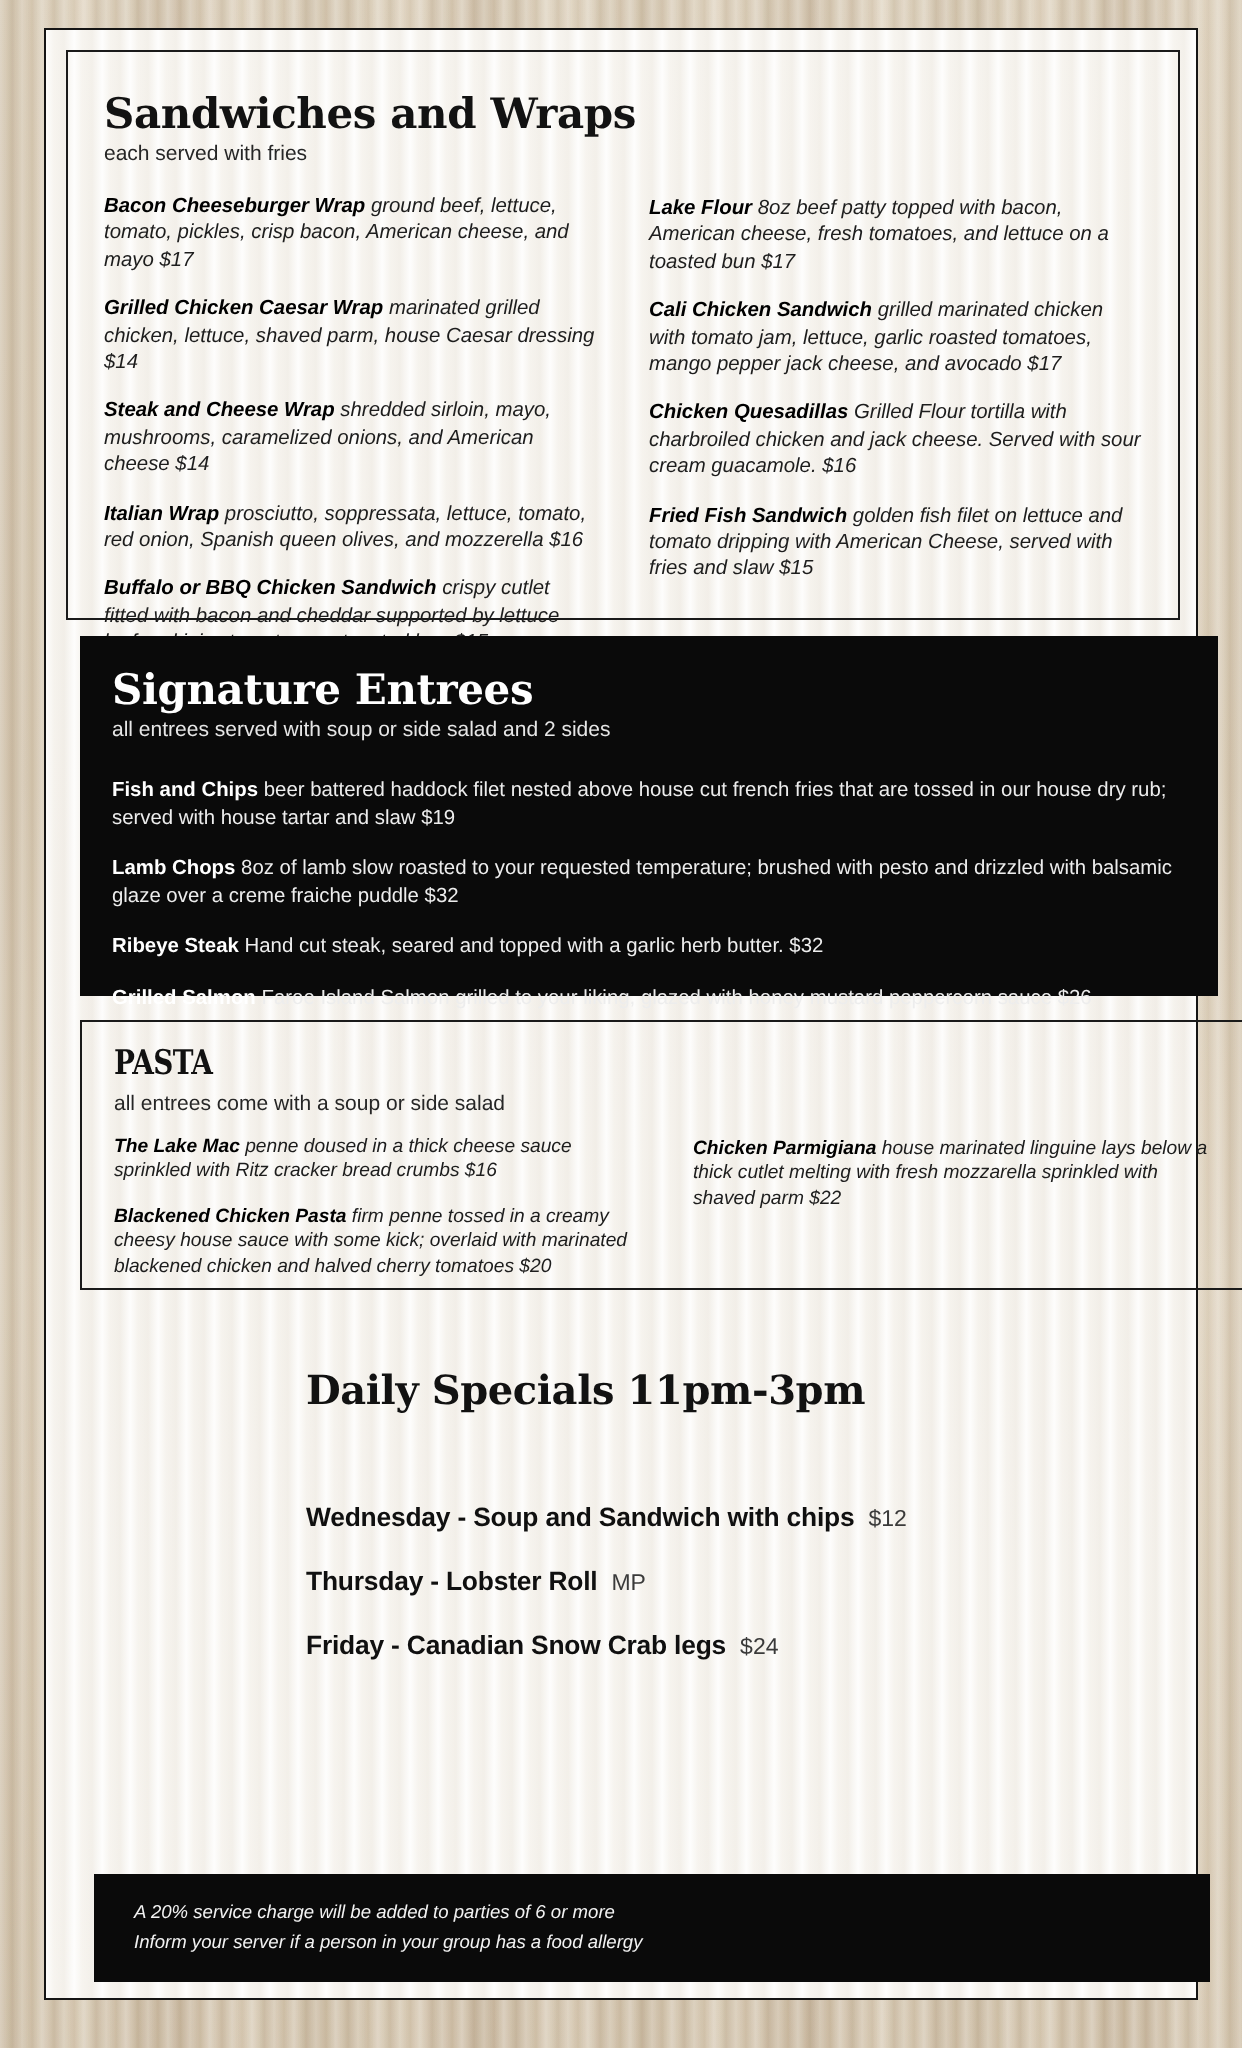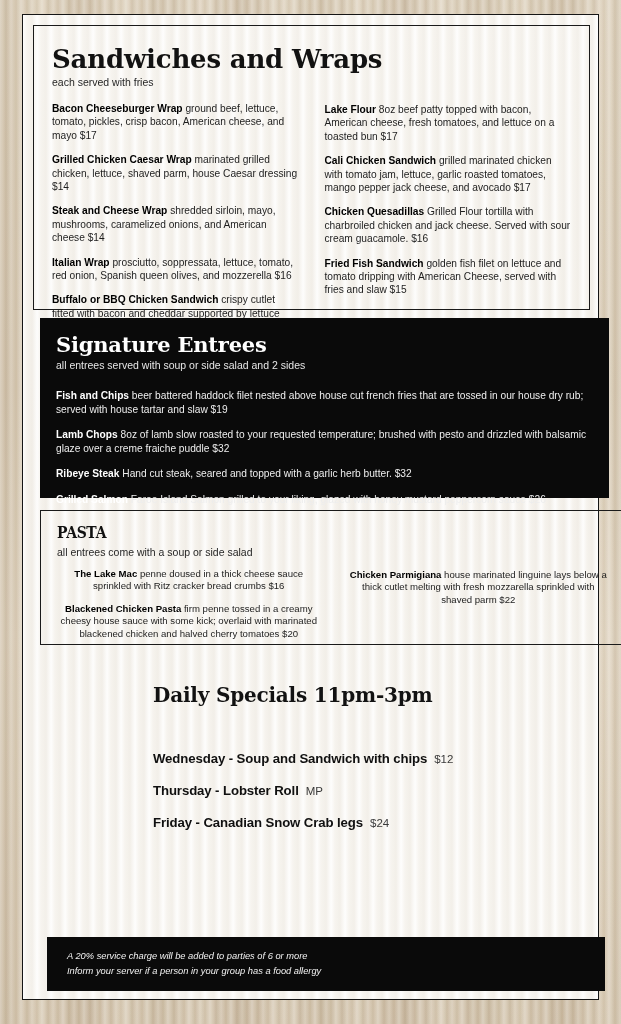--- a/index.html
+++ b/index.html
@@ -76,25 +76,26 @@
     border: 1.5px solid #1a1a1a;
     box-sizing: border-box;
   }
   #sandwich-box {
     left: 10px;
     top: 10px;
     width: 557px;
     height: 285px;
     padding: 18px 18px 0 18px;
   }
-  #sandwich-box .display { font-size: 26px; }
+  #sandwich-box .display { font-size: 21px; }
   .cols {
     display: flex;
     gap: 26px;
     margin-top: 14px;
+    font-style: italic;
   }
   .col { width: 50%; }
   .col.right { padding-top: 1px; }
 
   
   #entrees-band {
     position: absolute;
     left: 17px;
     top: 303px;
     width: 569px;
@@ -127,21 +128,21 @@
   .slab {
     font-family: "DejaVu Serif", "Liberation Serif", serif;
     font-weight: bold;
     font-size: 17px;
     letter-spacing: -0.4px;
     transform: scaleX(0.82);
     transform-origin: left center;
     color: #111;
   }
   #pasta-box .sub { font-size: 10.5px; margin-top: 4px; }
-  #pasta-box .cols { margin-top: 10px; text-align: center; }
+  #pasta-box .cols { margin-top: 10px; }
   #pasta-box .item { font-size: 9.6px; line-height: 12.4px; margin-bottom: 10px; }
 
   
   #specials {
     position: absolute;
     left: 130px;
     top: 668px;
     width: 420px;
   }
   #specials-title {

